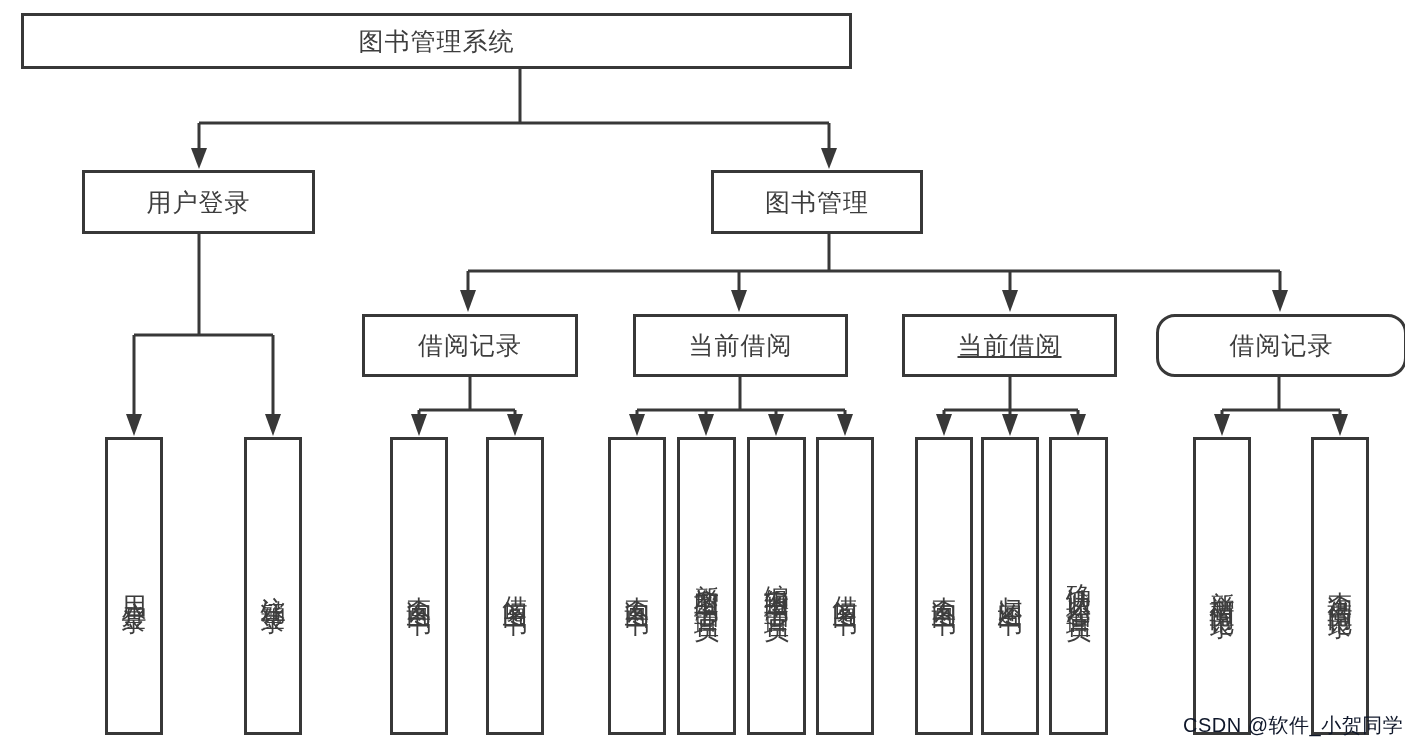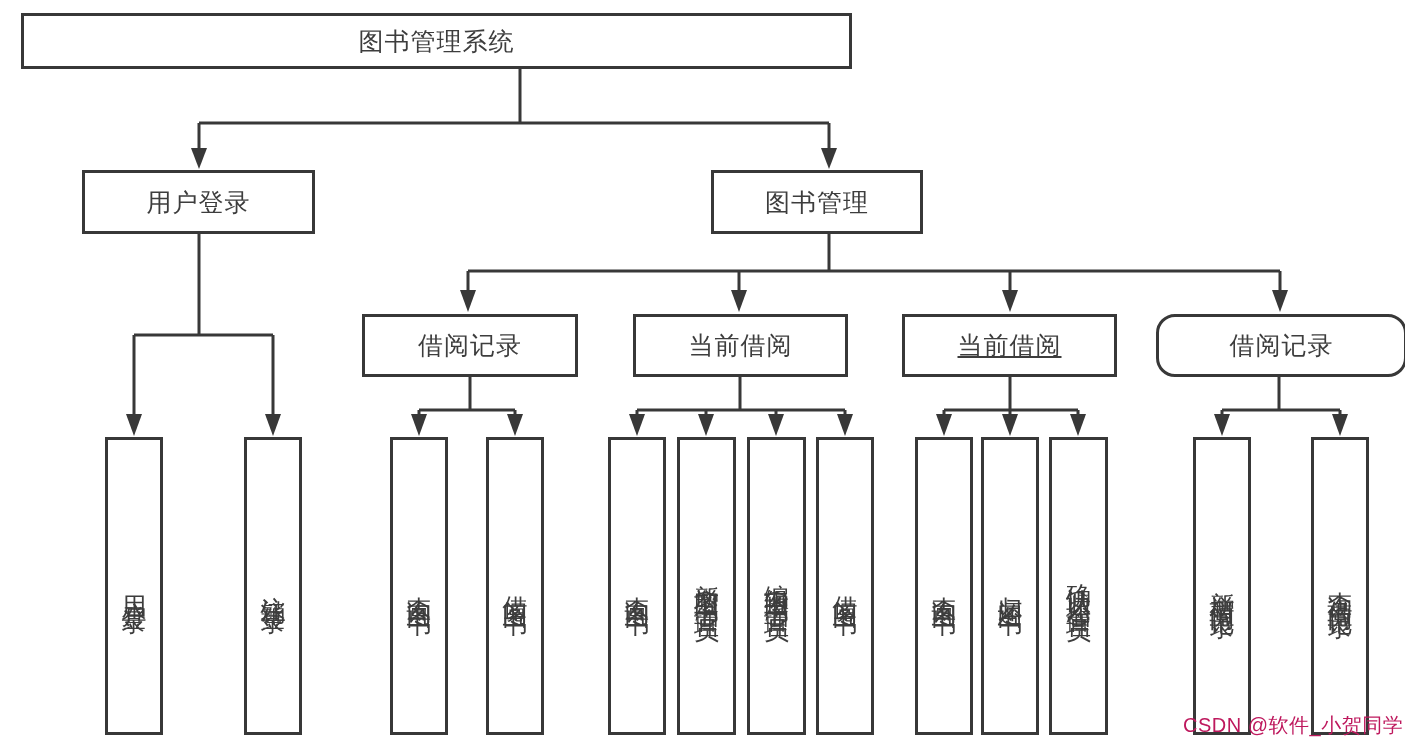--- a/index.html
+++ b/index.html
@@ -49,21 +49,21 @@
   .vnode {
     top: 437px;
     height: 298px;
     width: 58px;
   }
   .watermark {
     position: absolute;
     left: 1183px;
     top: 712px;
     font-size: 20px;
-    color: #be185d;
+    color: #0f172a;
     letter-spacing: 0.5px;
     z-index: 2;
     white-space: nowrap;
     text-align: center;
   }
 </style>
 </head>
 <body>
 
 <div class="canvas">

